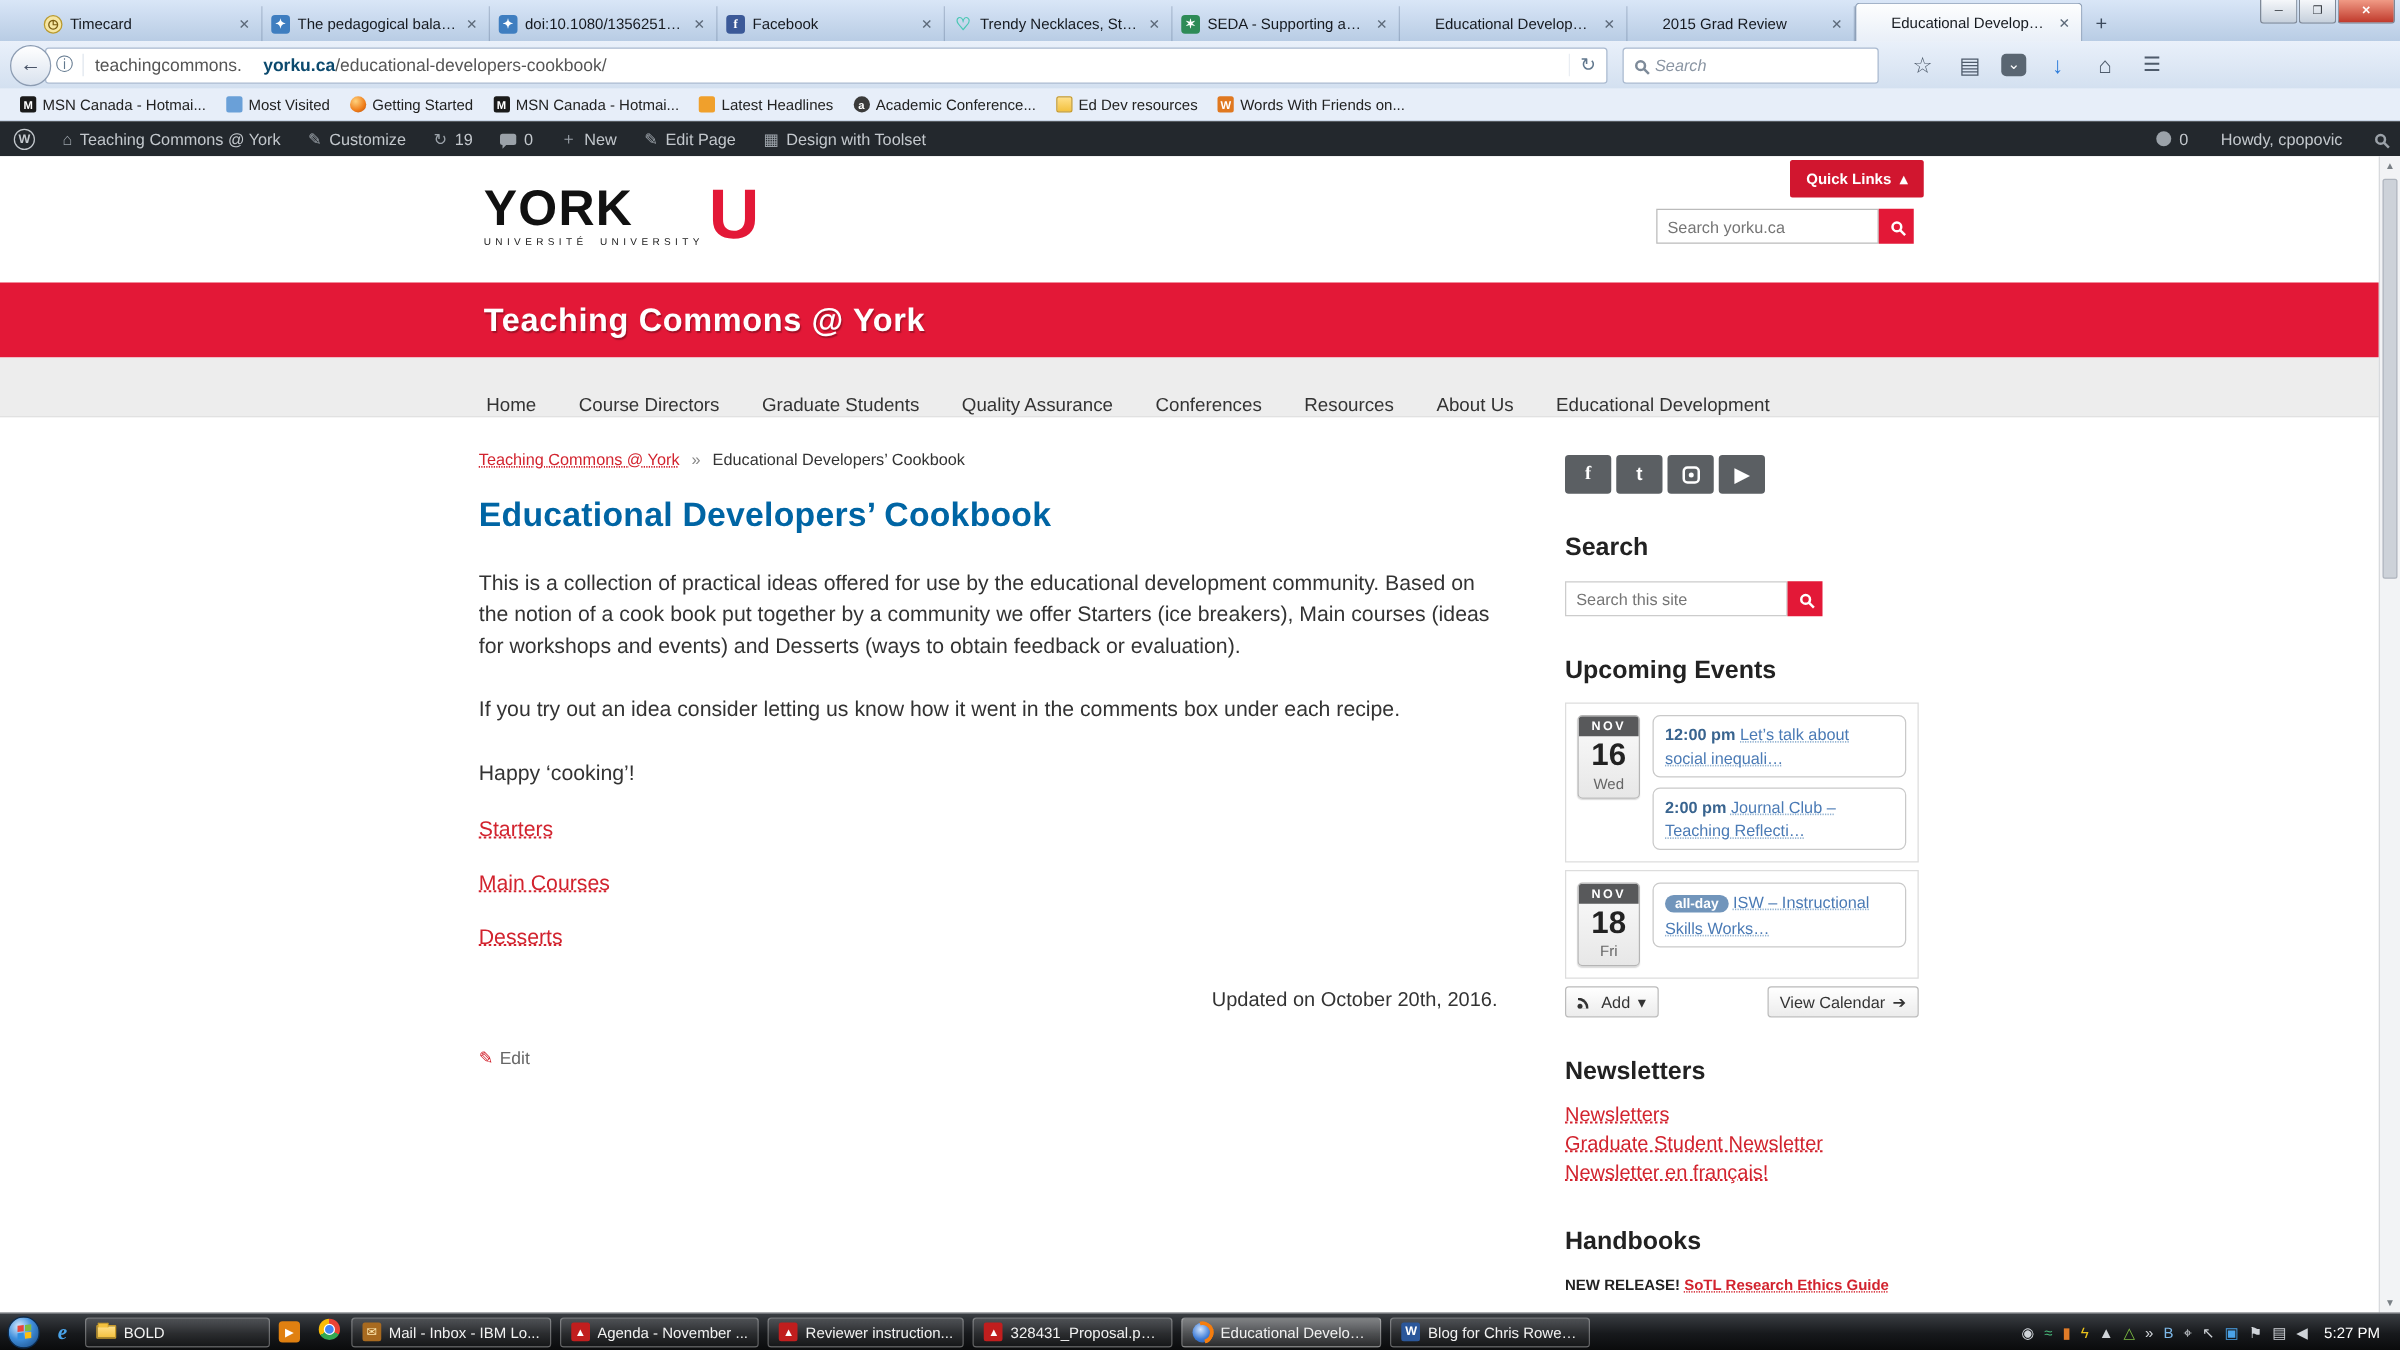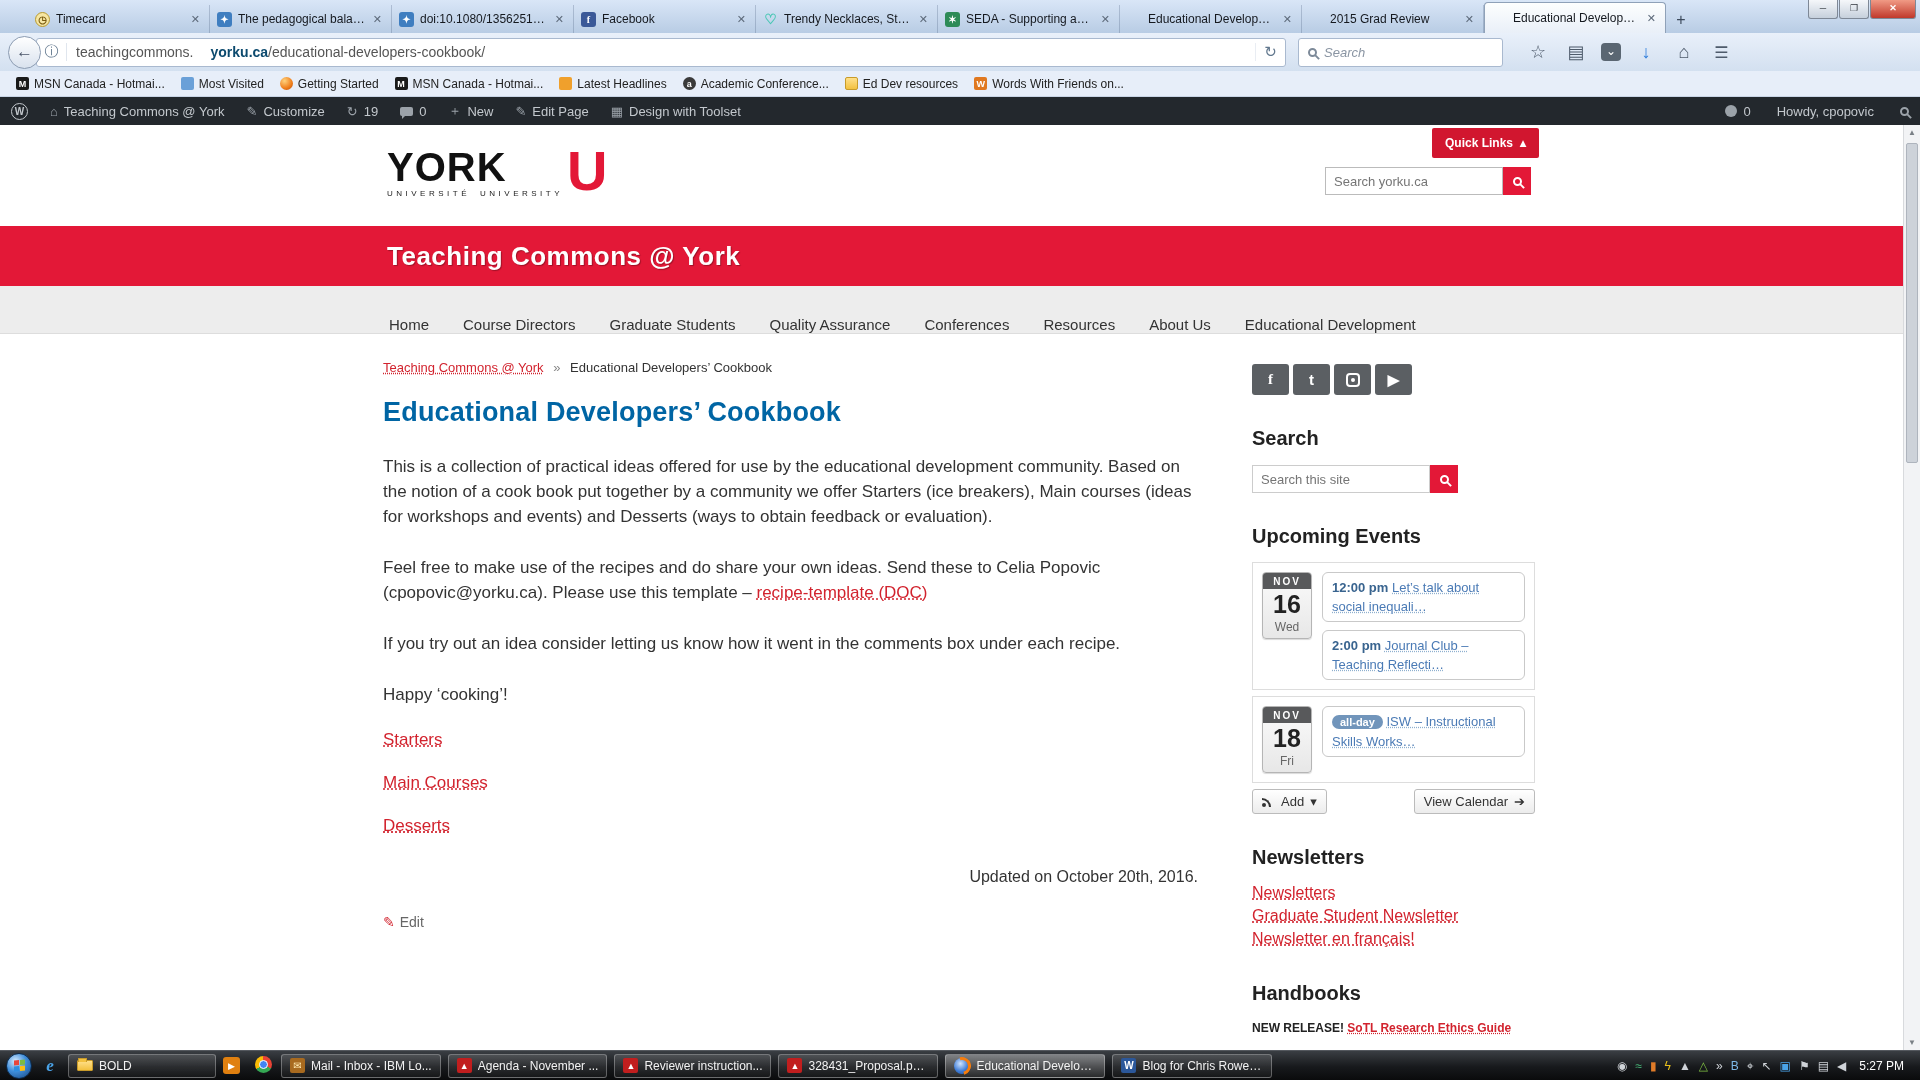--- a/index.html
+++ b/index.html
@@ -389,21 +389,20 @@
 <div class="band" id="content">
 
   <div class="main">
     <div class="crumbs">
       <span class="red-link">Teaching Commons @ York</span>
       <span class="crumb-sep">»</span>
       <span class="crumb-cur">Educational Developers’ Cookbook</span>
     </div>
     <h1 class="page-title">Educational Developers’ Cookbook</h1>
     <p>This is a collection of practical ideas offered for use by the educational development community. Based on the notion of a cook book put together by a community we offer Starters (ice breakers), Main courses (ideas for workshops and events) and Desserts (ways to obtain feedback or evaluation).</p>
-    <p><span>Feel free to make use of the recipes and do share your own ideas. Send these to Celia Popovic (cpopovic@yorku.ca). Please use this template – </span><span class="red-link">recipe-template (DOC)</span></p>
     <p>If you try out an idea consider letting us know how it went in the comments box under each recipe.</p>
     <p>Happy ‘cooking’!</p>
     <span class="plink red-link">Starters</span>
     <span class="plink red-link">Main Courses</span>
     <span class="plink red-link">Desserts</span>
     <div class="updated">Updated on October 20th, 2016.</div>
     <div class="editrow">
       <span class="pencil">✎</span>
       <span>Edit</span>
     </div>

